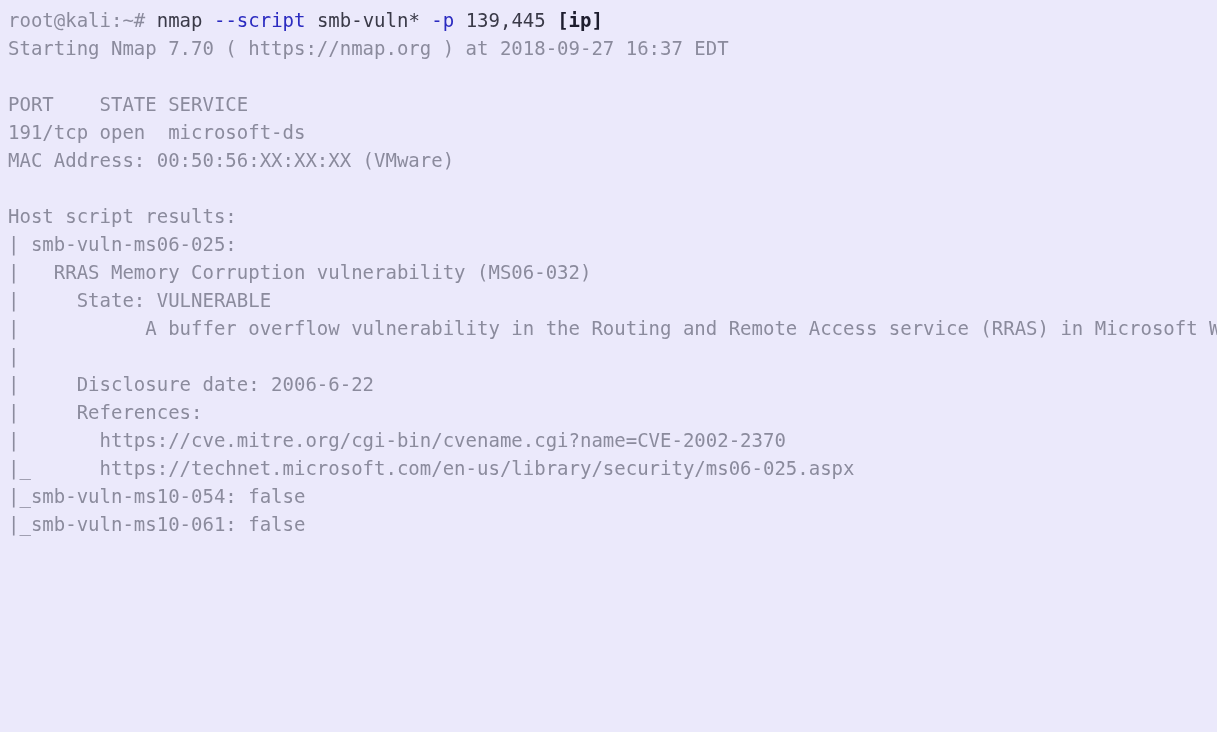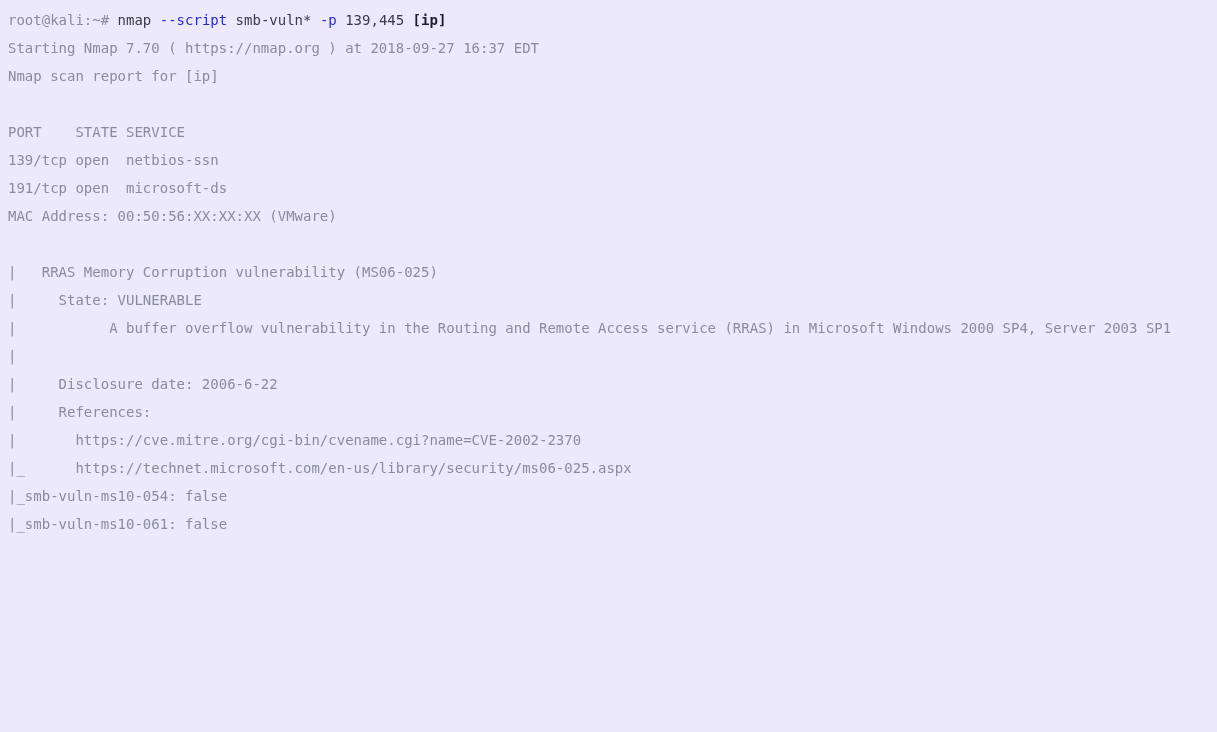--- a/index.html
+++ b/index.html
@@ -19,21 +19,21 @@
     height: 732px;
     background: #ebe9fb;
     box-sizing: border-box;
     padding: 6px 0 0 8px;
     overflow: hidden;
     position: relative;
   }
   .line {
     height: 28px;
     line-height: 28px;
-    font-size: 14px;
+    font-size: 19px;
     white-space: pre;
     color: #8b8b9d;
     letter-spacing: 0px;
     overflow: hidden;
   }
   .line.blank {
     color: transparent;
   }
   
   .seg { white-space: pre; }
@@ -45,28 +45,28 @@
 </style>
 </head>
 <body>
 
 <div id="terminal">
 
   <div class="line"><span class="seg seg-prompt">root@kali:~# </span><span class="seg seg-cmd">nmap</span><span class="seg seg-cmd"> </span><span class="seg seg-flag">--script</span><span class="seg seg-arg"> smb-vuln* </span><span class="seg seg-flag">-p</span><span class="seg seg-arg"> 139,445 </span><span class="seg seg-target">[ip]</span></div>
 
   <div id="output-lines">
       <div class="line">Starting Nmap 7.70 ( https://nmap.org ) at 2018-09-27 16:37 EDT</div>
-      <div class="line">Nmap scan report for [ip]</div>
       <div class="line blank"> </div>
       <div class="line">PORT    STATE SERVICE</div>
-      <div class="line">139/tcp open  netbios-ssn</div>
       <div class="line">191/tcp open  microsoft-ds</div>
       <div class="line">MAC Address: 00:50:56:XX:XX:XX (VMware)</div>
       <div class="line blank"> </div>
-      <div class="line">|   RRAS Memory Corruption vulnerability (MS06-025)</div>
+      <div class="line">Host script results:</div>
+      <div class="line">| smb-vuln-ms06-025:</div>
+      <div class="line">|   RRAS Memory Corruption vulnerability (MS06-032)</div>
       <div class="line">|     State: VULNERABLE</div>
       <div class="line">|           A buffer overflow vulnerability in the Routing and Remote Access service (RRAS) in Microsoft Windows 2000 SP4, Server 2003 SP1</div>
       <div class="line">|</div>
       <div class="line">|     Disclosure date: 2006-6-22</div>
       <div class="line">|     References:</div>
       <div class="line">|       https://cve.mitre.org/cgi-bin/cvename.cgi?name=CVE-2002-2370</div>
       <div class="line">|_      https://technet.microsoft.com/en-us/library/security/ms06-025.aspx</div>
       <div class="line">|_smb-vuln-ms10-054: false</div>
       <div class="line">|_smb-vuln-ms10-061: false</div>
     </div>

